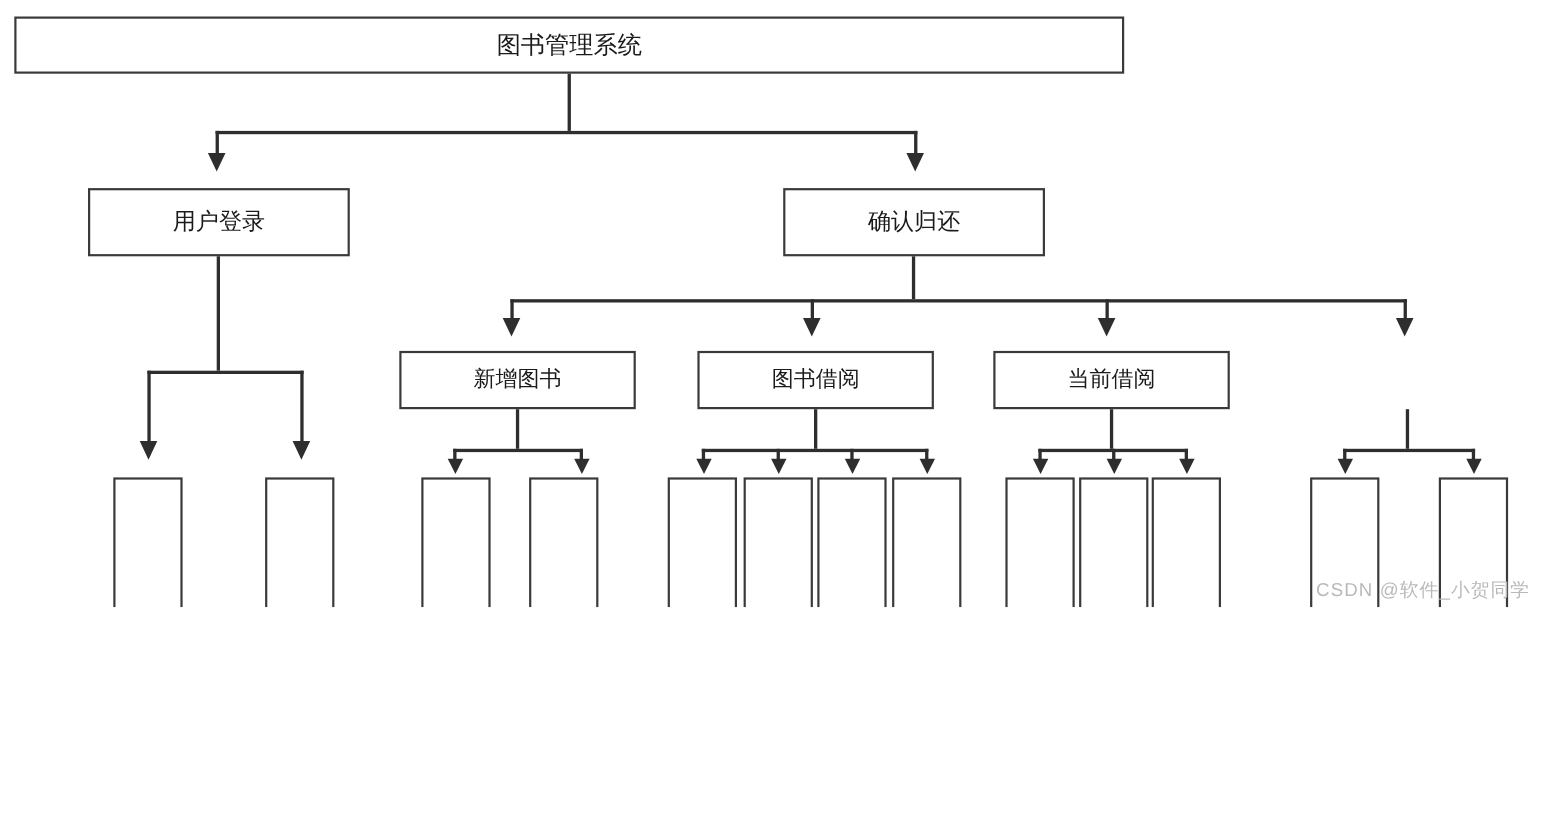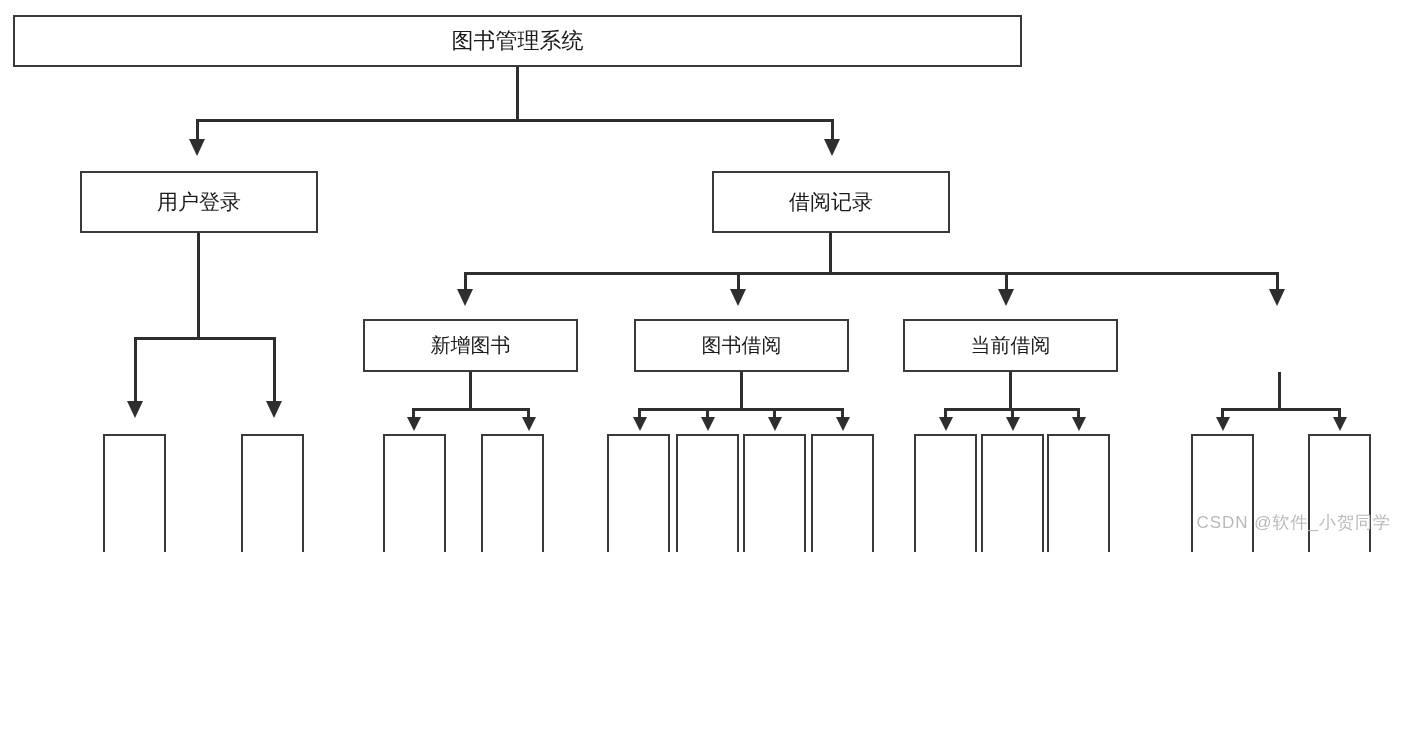--- a/index.html
+++ b/index.html
@@ -71,21 +71,21 @@
   .arrow.small{
     border-left:7px solid transparent;
     border-right:7px solid transparent;
     border-top:14px solid #2e2e2e;
   }
 
   
   #watermark{
     position:absolute;
     right:14px;
-    bottom:18px;
+    bottom:4px;
     font-size:17px;
     color:#b9b9b9;
     letter-spacing:1px;
     white-space:nowrap;
     user-select:none;
   }
 </style>
 </head>
 <body>
 
@@ -100,21 +100,21 @@
   <div class="vline" style="left:196px;top:119px;height:22px;"></div>
   <div class="vline" style="left:831px;top:119px;height:22px;"></div>
   <div class="arrow" style="left:189px;top:139px;"></div>
   <div class="arrow" style="left:824px;top:139px;"></div>
 
   <div class="node lvl1" style="left:80px;top:171px;width:238px;height:62px;">
     <span class="label">用户登录</span>
   </div>
 
   <div class="node lvl1" style="left:712px;top:171px;width:238px;height:62px;">
-    <span class="label">借阅记录</span>
+    <span class="label">确认归还</span>
   </div>
 
   <div class="vline" style="left:197px;top:233px;height:104px;"></div>
   <div class="hline" style="left:134px;top:337px;width:142px;"></div>
   <div class="vline" style="left:134px;top:337px;height:66px;"></div>
   <div class="vline" style="left:273px;top:337px;height:66px;"></div>
   <div class="arrow" style="left:127px;top:401px;"></div>
   <div class="arrow" style="left:266px;top:401px;"></div>
 
   <div class="vline" style="left:829px;top:233px;height:39px;"></div>

